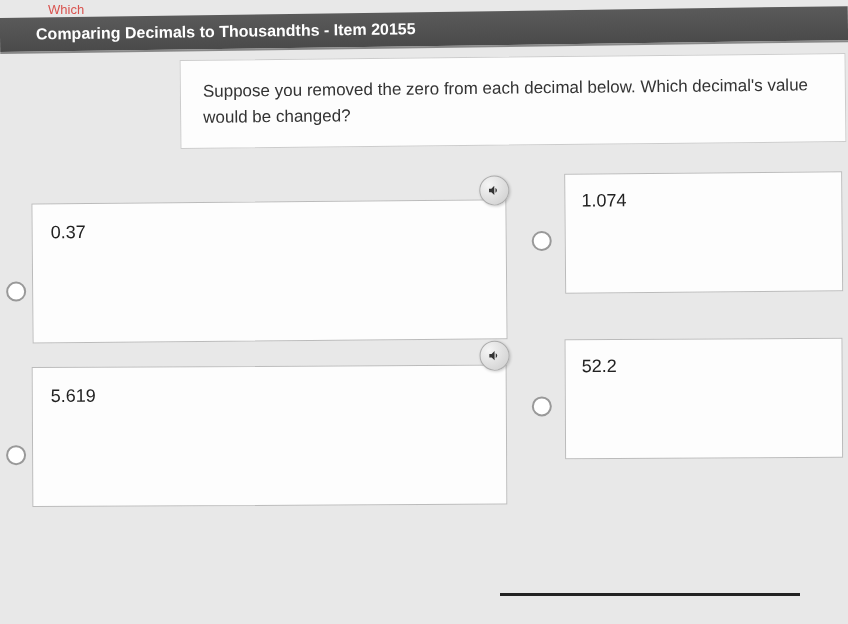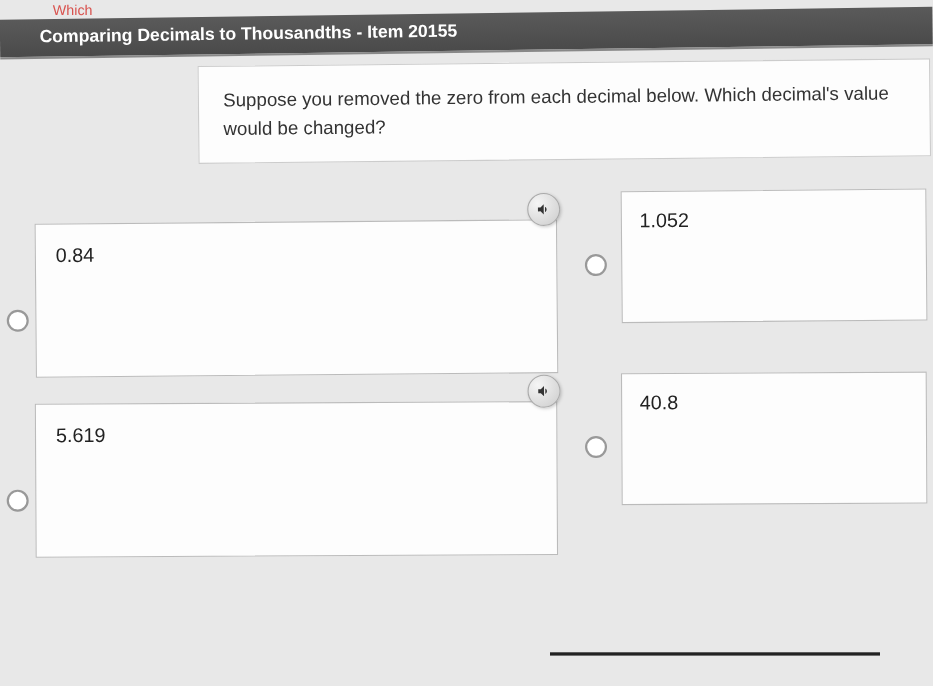--- a/index.html
+++ b/index.html
@@ -145,44 +145,44 @@
 
 <div class="title-bar">Comparing Decimals to Thousandths - Item 20155</div>
 
 <div class="question-box">Suppose you removed the zero from each decimal below. Which decimal's value would be changed?</div>
 
 <div class="options-area">
 
   <div class="option-row row1">
     <div class="radio-circle"></div>
     <div class="answer-card-left">
-      <span>0.84</span>
+      <span>0.37</span>
     </div>
     <div class="audio-button">
       <svg viewBox="0 0 24 24">
           <path d="M3 9v6h4l5 5V4L7 9H3zm13.5 3c0-1.77-1.02-3.29-2.5-4.03v8.05c1.48-.73 2.5-2.25 2.5-4.02z"></path>
         </svg>
     </div>
     <div class="radio-circle-right"></div>
     <div class="answer-card-right">
-      <span>1.052</span>
+      <span>1.074</span>
     </div>
   </div>
 
   <div class="option-row row2">
     <div class="radio-circle"></div>
     <div class="answer-card-left">
       <span>5.619</span>
     </div>
     <div class="audio-button">
       <svg viewBox="0 0 24 24">
           <path d="M3 9v6h4l5 5V4L7 9H3zm13.5 3c0-1.77-1.02-3.29-2.5-4.03v8.05c1.48-.73 2.5-2.25 2.5-4.02z"></path>
         </svg>
     </div>
     <div class="radio-circle-right"></div>
     <div class="answer-card-right">
-      <span>40.8</span>
+      <span>52.2</span>
     </div>
   </div>
 
 </div>
 
 <div class="bottom-line"></div>
 
 </body></html>

